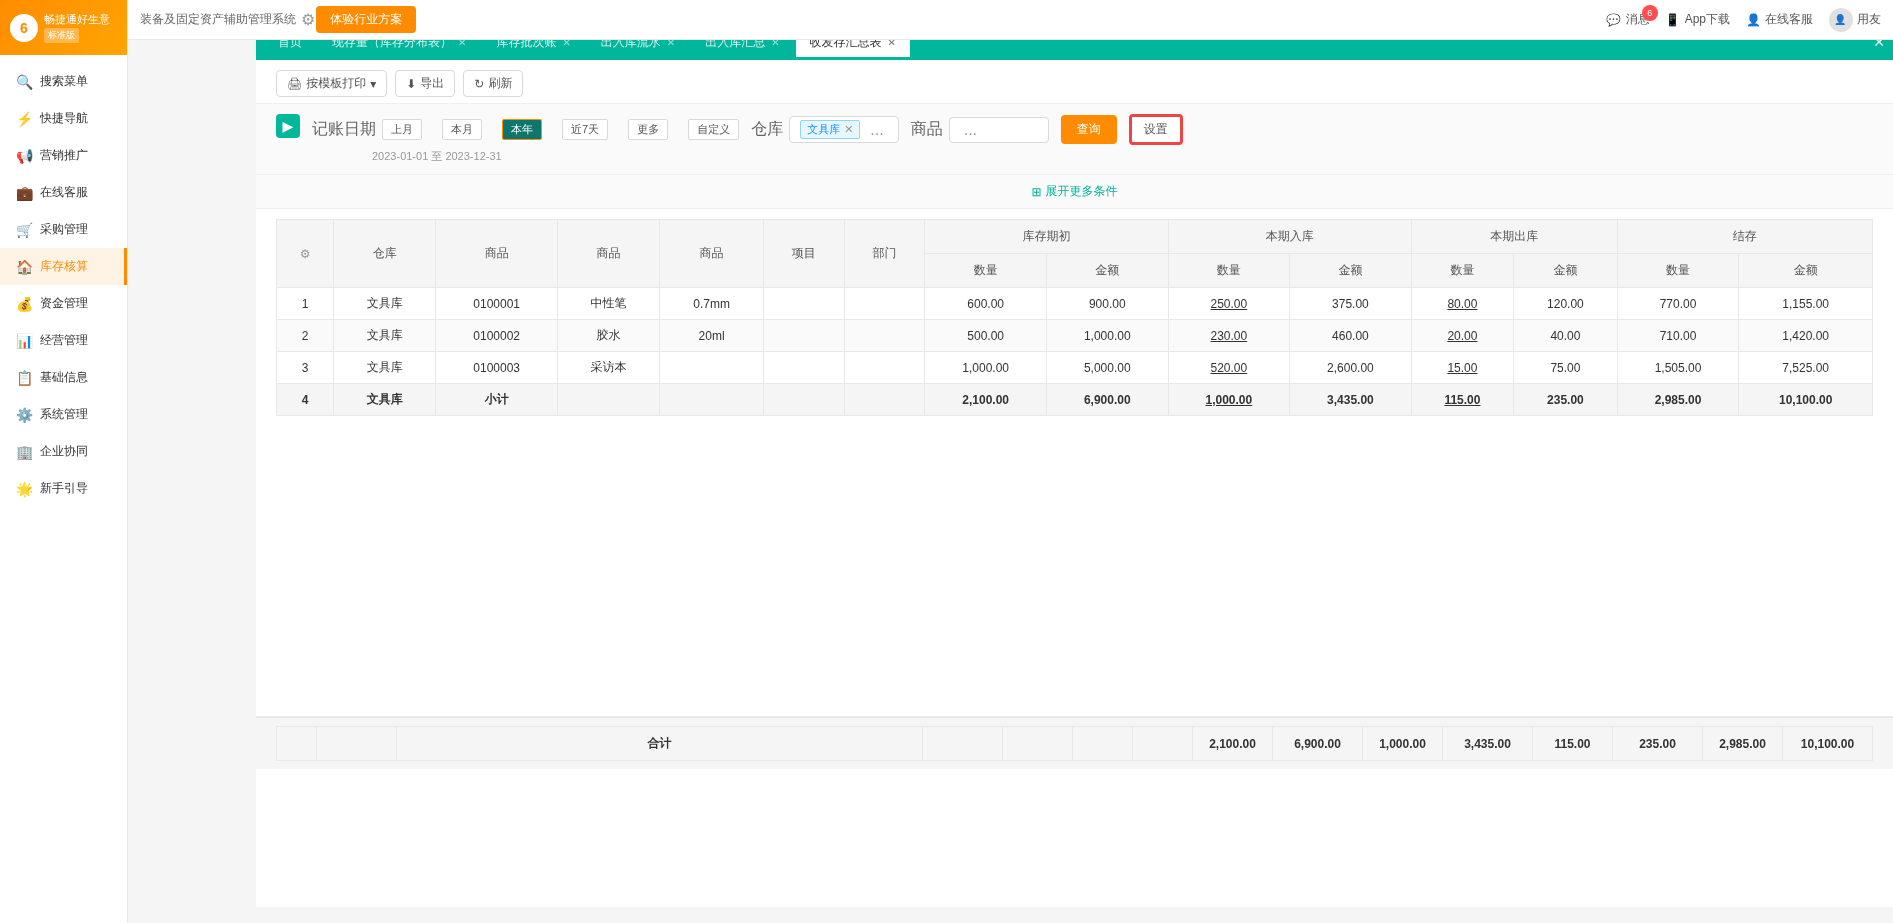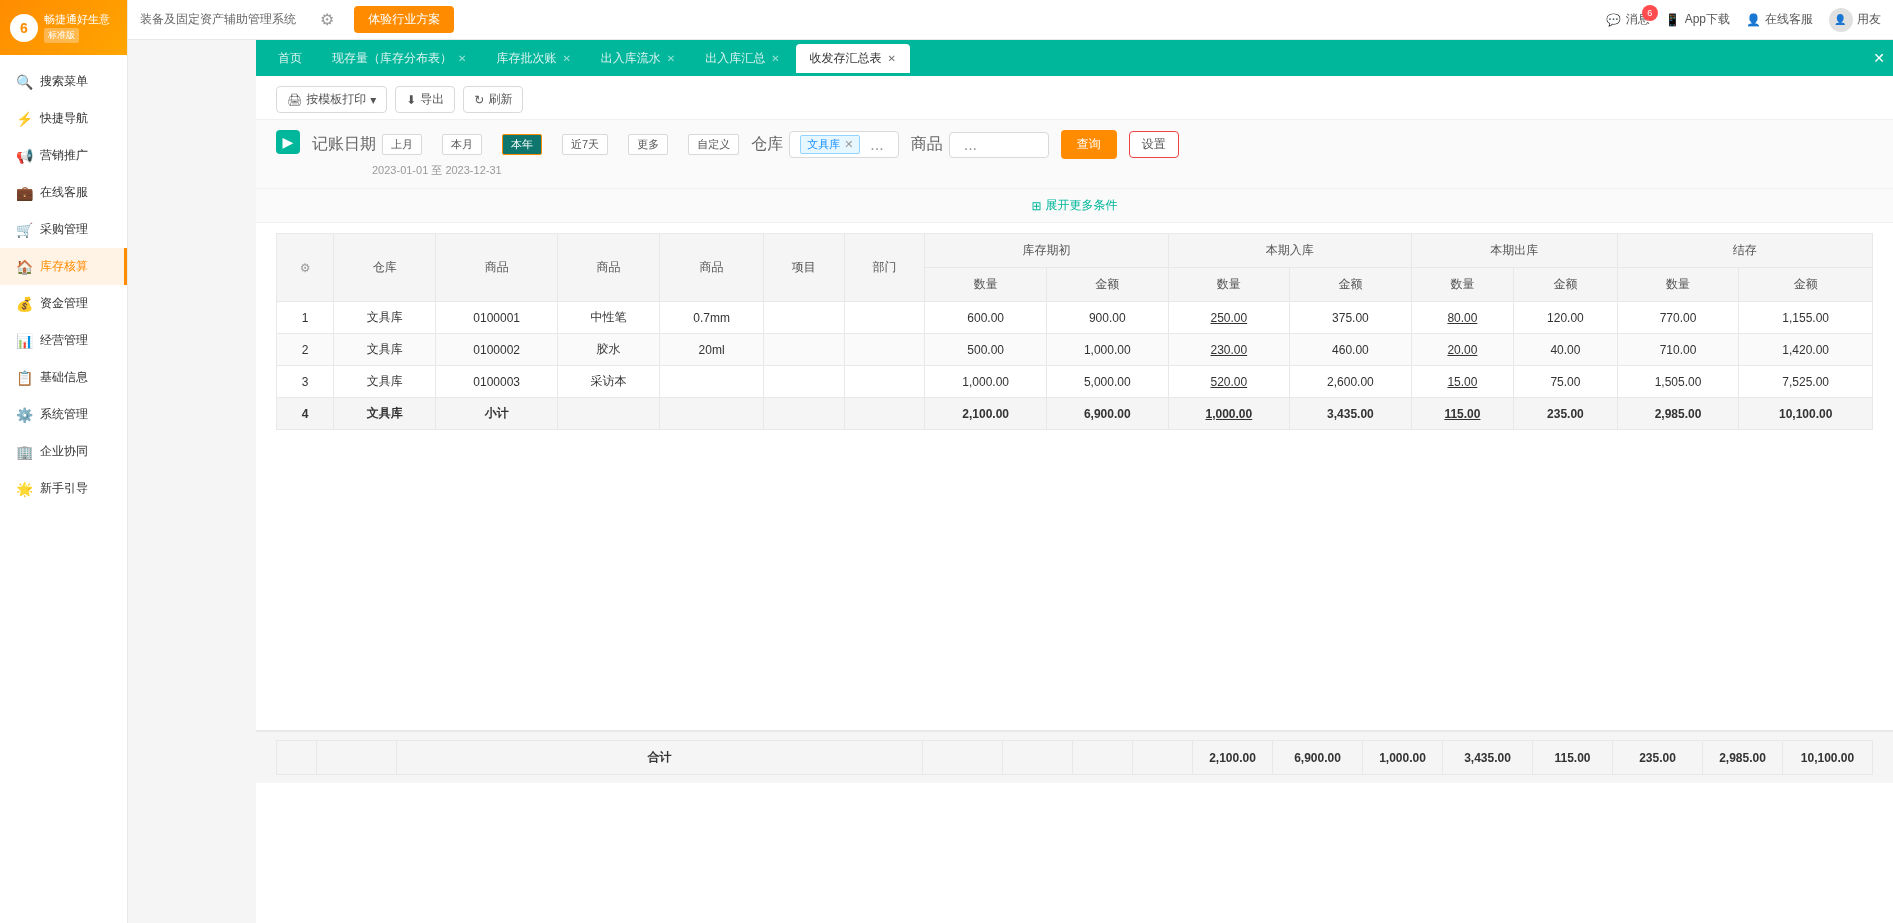--- a/index.html
+++ b/index.html
@@ -10,29 +10,29 @@
     .sidebar-logo { background: linear-gradient(135deg, #ff8c00, #ffa500); padding: 12px 10px; display: flex; align-items: center; gap: 6px; }
     .sidebar-logo-icon { width: 28px; height: 28px; background: #fff; border-radius: 50%; display: flex; align-items: center; justify-content: center; color: #ff8c00; font-weight: bold; font-size: 14px; }
     .sidebar-logo-text { color: #fff; font-size: 11px; line-height: 1.3; }
     .sidebar-logo-badge { background: rgba(255,255,255,0.3); color: #fff; font-size: 9px; padding: 1px 4px; border-radius: 2px; margin-top: 2px; display: inline-block; }
     .sidebar-nav { flex: 1; padding: 8px 0; }
     .sidebar-item { display: flex; align-items: center; gap: 8px; padding: 10px 16px; cursor: pointer; color: #333; font-size: 12px; }
     .sidebar-item.active { background: #fff3e6; color: #ff8c00; border-right: 3px solid #ff8c00; }
     .sidebar-item-icon { font-size: 14px; width: 16px; text-align: center; }
 
     
-    .topbar { position: fixed; top: 0; left: 128px; right: 0; height: 40px; background: #fff; border-bottom: 1px solid #e8e8e8; display: flex; align-items: center; padding: 0 12px; gap: 20px; z-index: 100; }
+    .topbar { position: fixed; top: 0; left: 128px; right: 0; height: 40px; background: #fff; border-bottom: 1px solid #e8e8e8; display: flex; align-items: center; padding: 0 12px; gap: 1px; z-index: 100; }
     .topbar-trial-btn { background: #ff8c00; color: #fff; border: none; padding: 5px 14px; border-radius: 4px; cursor: pointer; font-size: 12px; }
     .topbar-actions { display: flex; align-items: center; gap: 16px; margin-left: auto; }
     .topbar-action { display: flex; align-items: center; gap: 4px; color: #555; cursor: pointer; font-size: 12px; position: relative; }
     .badge { background: #ff4d4f; color: #fff; border-radius: 50%; width: 16px; height: 16px; font-size: 9px; display: flex; align-items: center; justify-content: center; position: absolute; top: -6px; right: -8px; }
     .topbar-avatar { width: 24px; height: 24px; background: #e0e0e0; border-radius: 50%; display: flex; align-items: center; justify-content: center; font-size: 10px; color: #888; }
 
     
-    .main { margin-left: 128px; margin-top: 40px; flex: 1; display: flex; flex-direction: column; height: calc(923px - 40px); overflow: hidden; }
+    .main { margin-left: 128px; margin-top: 24px; flex: 1; display: flex; flex-direction: column; height: calc(923px - 40px); overflow: hidden; }
 
     
     .tabs { display: flex; align-items: center; background: #00b69b; padding: 0 8px; height: 36px; gap: 2px; flex-shrink: 0; }
     .tab { display: flex; align-items: center; gap: 6px; padding: 6px 14px; border-radius: 4px 4px 0 0; cursor: pointer; font-size: 12px; color: rgba(255,255,255,0.85); white-space: nowrap; }
     .tab.active { background: #fff; color: #333; }
     .tab-close { font-size: 10px; color: inherit; opacity: 0.7; }
     .tabs-close-all { margin-left: auto; color: #fff; cursor: pointer; font-size: 14px; }
 
     
     .page-content { flex: 1; background: #fff; overflow-y: auto; padding: 0; }
@@ -62,21 +62,21 @@
     table th { background: #f5f5f5; padding: 8px 10px; text-align: center; color: #555; font-weight: normal; border: 1px solid #e8e8e8; white-space: nowrap; }
     table td { padding: 7px 10px; text-align: center; border: 1px solid #e8e8e8; color: #333; }
     table tr:nth-child(even) { background: #fafafa; }
     .subtotal-row { font-weight: bold; background: #f5f5f5 !important; }
     .total-footer { background: #f5f5f5; padding: 8px 20px; border-top: 2px solid #e8e8e8; display: flex; align-items: center; }
     .underline { text-decoration: underline; cursor: pointer; color: #333; }
     .settings-icon-cell { color: #999; cursor: pointer; }
 
     
     .query-btn { background: #ff8c00; color: #fff; border: none; padding: 6px 16px; border-radius: 4px; cursor: pointer; font-size: 12px; }
-    .set-btn { border: 1px solid #ef4444; background: #fff; padding: 4px 12px; border-radius: 4px; cursor: pointer; font-size: 12px; color: #555; }
+    .set-btn { border: 3px solid #ef4444; background: #fff; padding: 4px 12px; border-radius: 4px; cursor: pointer; font-size: 12px; color: #555; }
   </style>
 </head>
 <body>
 
 <div class="sidebar">
   <div class="sidebar-logo">
     <div class="sidebar-logo-icon">6</div>
     <div>
       <div class="sidebar-logo-text">畅捷通好生意</div>
       <div class="sidebar-logo-badge">标准版</div>

